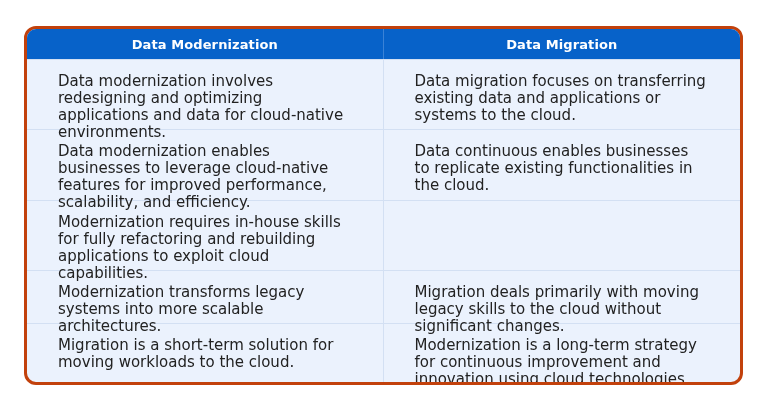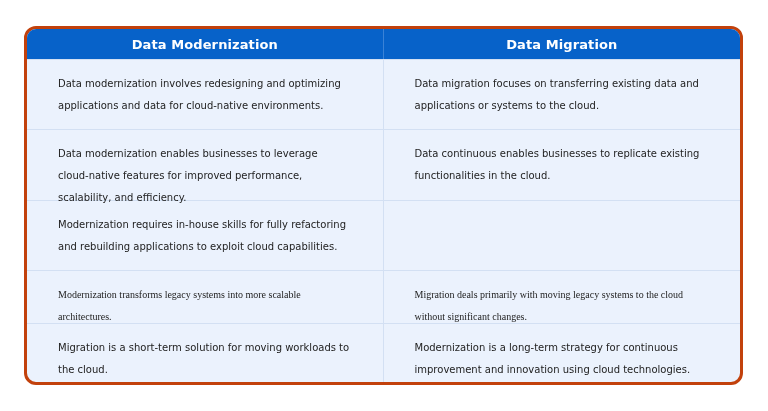--- a/index.html
+++ b/index.html
@@ -45,31 +45,31 @@
     .row {
       display: flex;
       border-top: 1px solid #d3e0f3;
       box-sizing: border-box;
     }
     .row:first-of-type { border-top: none; }
     .row .cell {
       width: 50%;
       box-sizing: border-box;
       padding: 13px 32px 0 31px;
-      font-size: 10px;
-      line-height: 22px;
+      font-size: 15px;
+      line-height: 17px;
       color: #222222;
     }
     .row .cell:first-child {
       border-right: 1px solid #d3e0f3;
     }
     .r0 { height: 70px; }
     .r1 { height: 71px; }
     .r2 { height: 70px; }
-    .r3 { height: 53px; font-family: Liberation Serif, serif; }
+    .r3 { height: 53px; }
     .r4 { height: 65px; }
   </style>
 </head>
 <body>
 
 <div class="table-wrap">
   <div class="header">
     <div class="cell">Data Modernization</div>
     <div class="cell">Data Migration</div>
   </div>
@@ -80,19 +80,19 @@
   </div>
   <div class="row r1">
     <div class="cell">Data modernization enables businesses to leverage cloud-native features for improved performance, scalability, and efficiency.</div>
     <div class="cell">Data continuous enables businesses to replicate existing functionalities in the cloud.</div>
   </div>
   <div class="row r2">
     <div class="cell">Modernization requires in-house skills for fully refactoring and rebuilding applications to exploit cloud capabilities.</div>
   </div>
   <div class="row r3">
     <div class="cell">Modernization transforms legacy systems into more scalable architectures.</div>
-    <div class="cell">Migration deals primarily with moving legacy systems to the cloud without significant changes.</div>
+    <div class="cell">Migration deals primarily with moving legacy skills to the cloud without significant changes.</div>
   </div>
   <div class="row r4">
     <div class="cell">Migration is a short-term solution for moving workloads to the cloud.</div>
     <div class="cell">Modernization is a long-term strategy for continuous improvement and innovation using cloud technologies.</div>
   </div>
 </div>
 
 </body></html>

